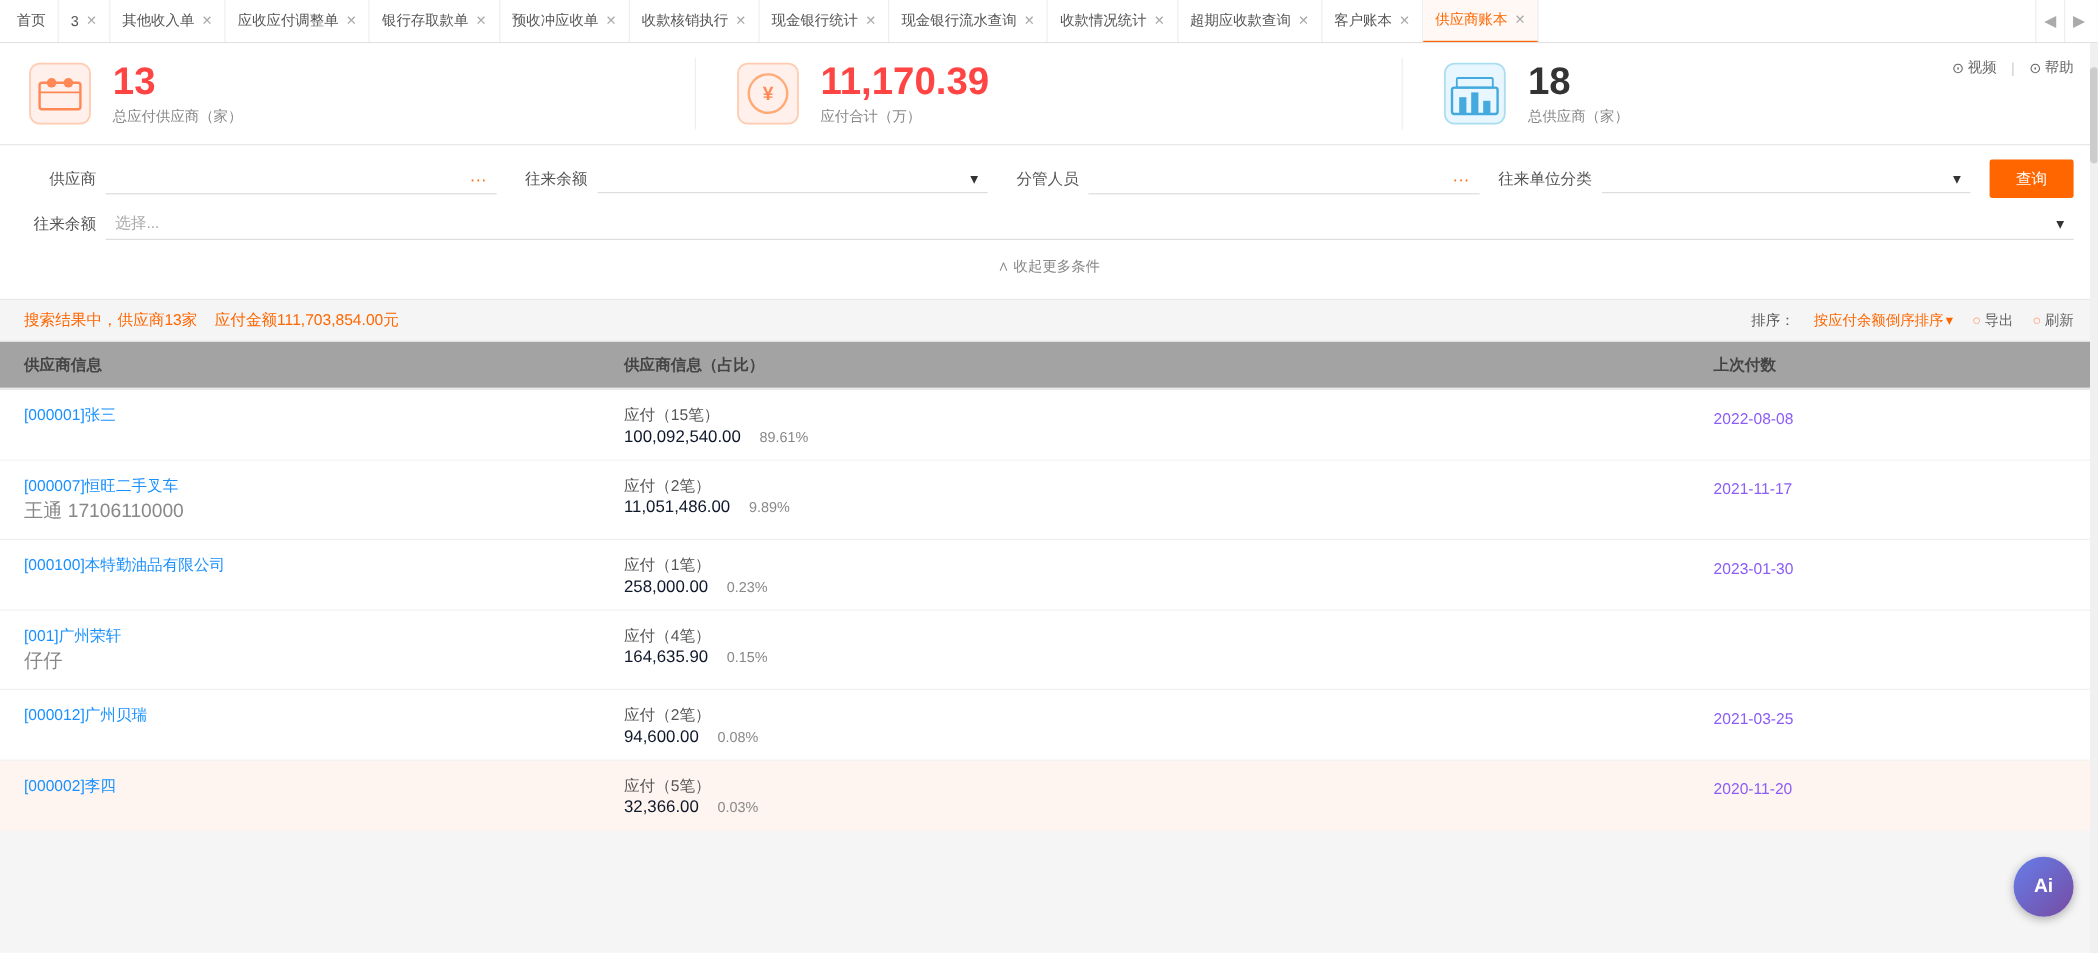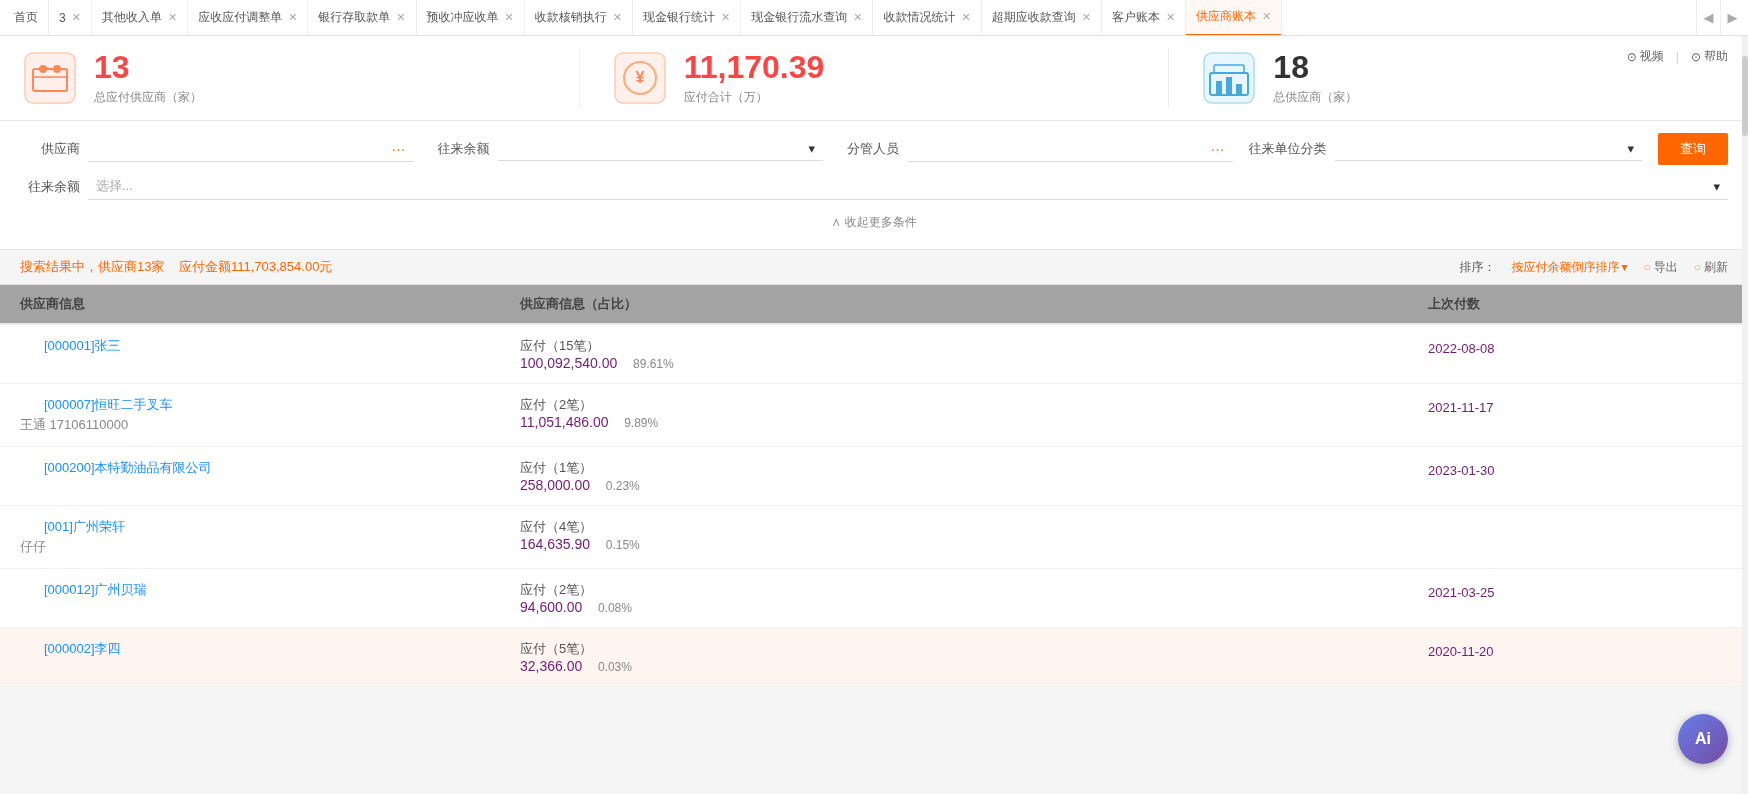--- a/index.html
+++ b/index.html
@@ -83,27 +83,27 @@
       display: grid; grid-template-columns: 500px 1fr 300px;
       padding: 10px 20px; border-bottom: 2px solid #e8e8e8; background: #a3a3a3;
       font-weight: 600; color: #444; font-size: 13px;
     }
     .table-row {
       display: grid; grid-template-columns: 500px 1fr 300px;
       padding: 12px 20px; border-bottom: 1px solid #f0f0f0; background: #fff;
       align-items: start;
     }
     .table-row.highlighted { background: #fff5f0; }
-    .supplier-link { color: #1890ff; cursor: pointer; text-decoration: none; font-size: 13px; margin-left: 24px; }
-    .supplier-sub { color: #888; font-size: 13px; margin-top: 2px; }
+    .supplier-link { color: #1890ff; cursor: pointer; text-decoration: none; font-size: 13px; }
+    .supplier-sub { color: #888; font-size: 16px; margin-top: 2px; }
     .transaction-info { }
     .transaction-label { font-size: 13px; color: #555; }
-    .transaction-amount { color: #701a75; font-size: 14px; font-weight: 500; cursor: pointer; }
+    .transaction-amount { color: #0f172a; font-size: 14px; font-weight: 500; cursor: pointer; }
     .transaction-percent { color: #888; font-size: 12px; margin-left: 12px; }
-    .last-payment { color: #701a75; font-size: 13px; padding-top: 4px; }
+    .last-payment { color: #8b5cf6; font-size: 13px; padding-top: 4px; }
   </style>
 </head>
 <body>
 
 <div class="top-nav">
   <div class="nav-tab">
     <span>首页</span>
   </div>
   <div class="nav-tab">
     <span>3</span>
@@ -335,21 +335,21 @@
       <div>
         <span class="transaction-amount">11,051,486.00</span>
         <span class="transaction-percent">9.89%</span>
       </div>
     </div>
     <div class="last-payment">2021-11-17</div>
   </div>
 
   <div class="table-row">
     <div>
-      <a class="supplier-link">[000200]本特勤油品有限公司</a>
+      <a class="supplier-link">[000100]本特勤油品有限公司</a>
     </div>
     <div class="transaction-info">
       <div class="transaction-label">应付（1笔）</div>
       <div>
         <span class="transaction-amount">258,000.00</span>
         <span class="transaction-percent">0.23%</span>
       </div>
     </div>
     <div class="last-payment">2023-01-30</div>
   </div>

